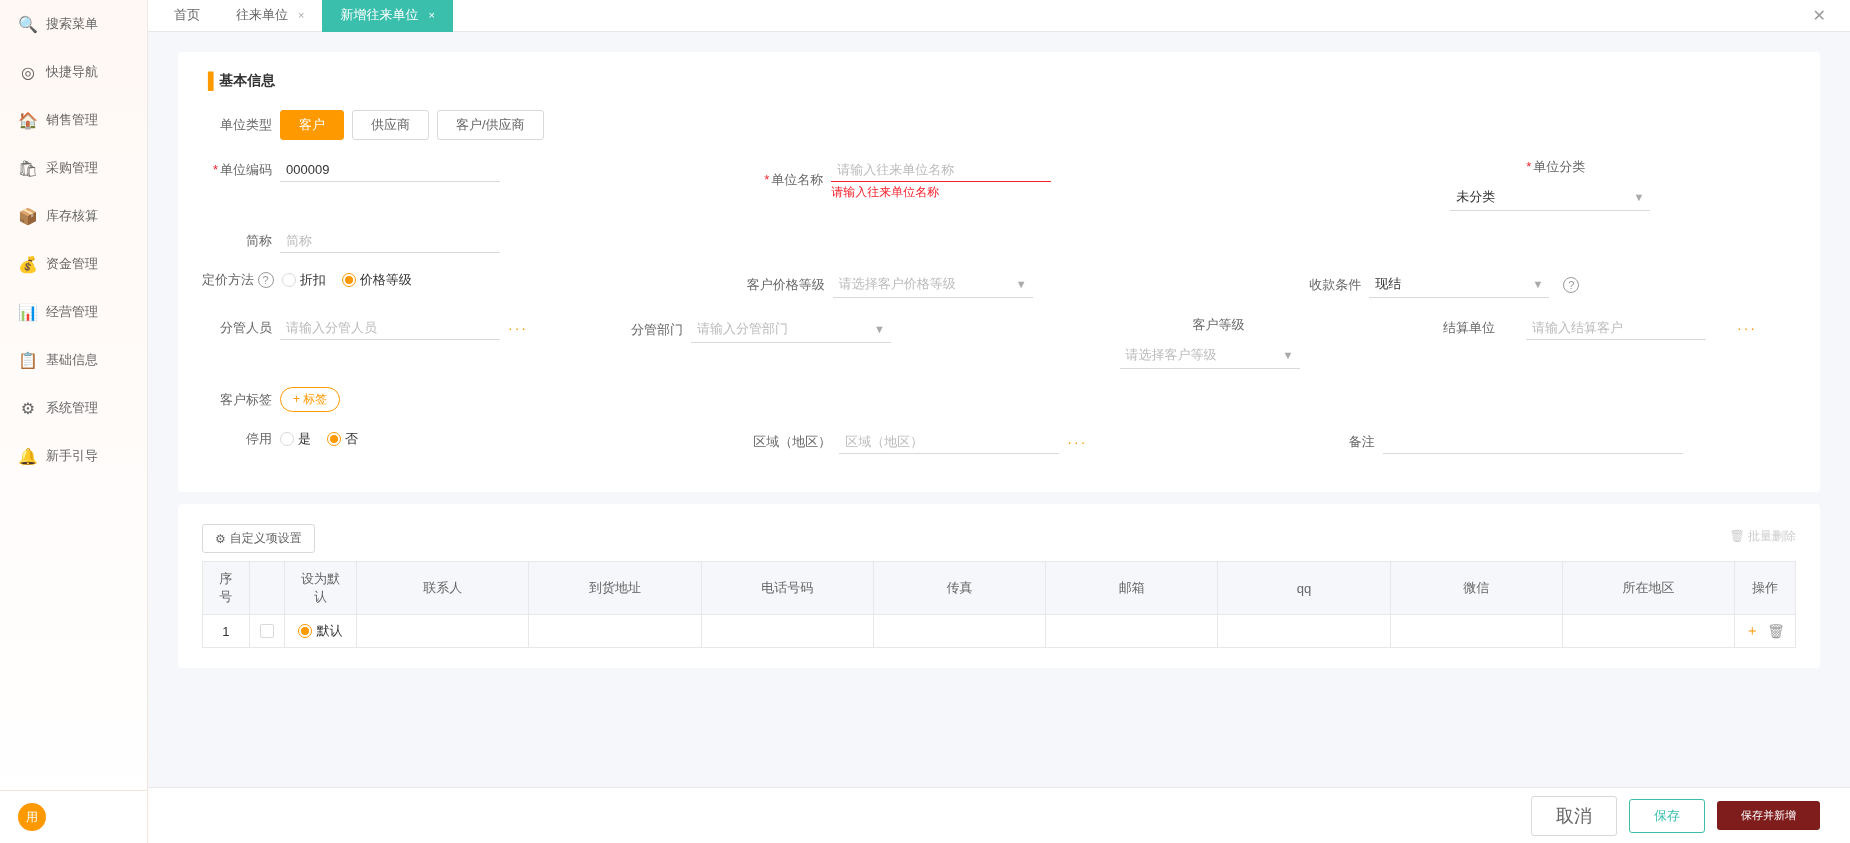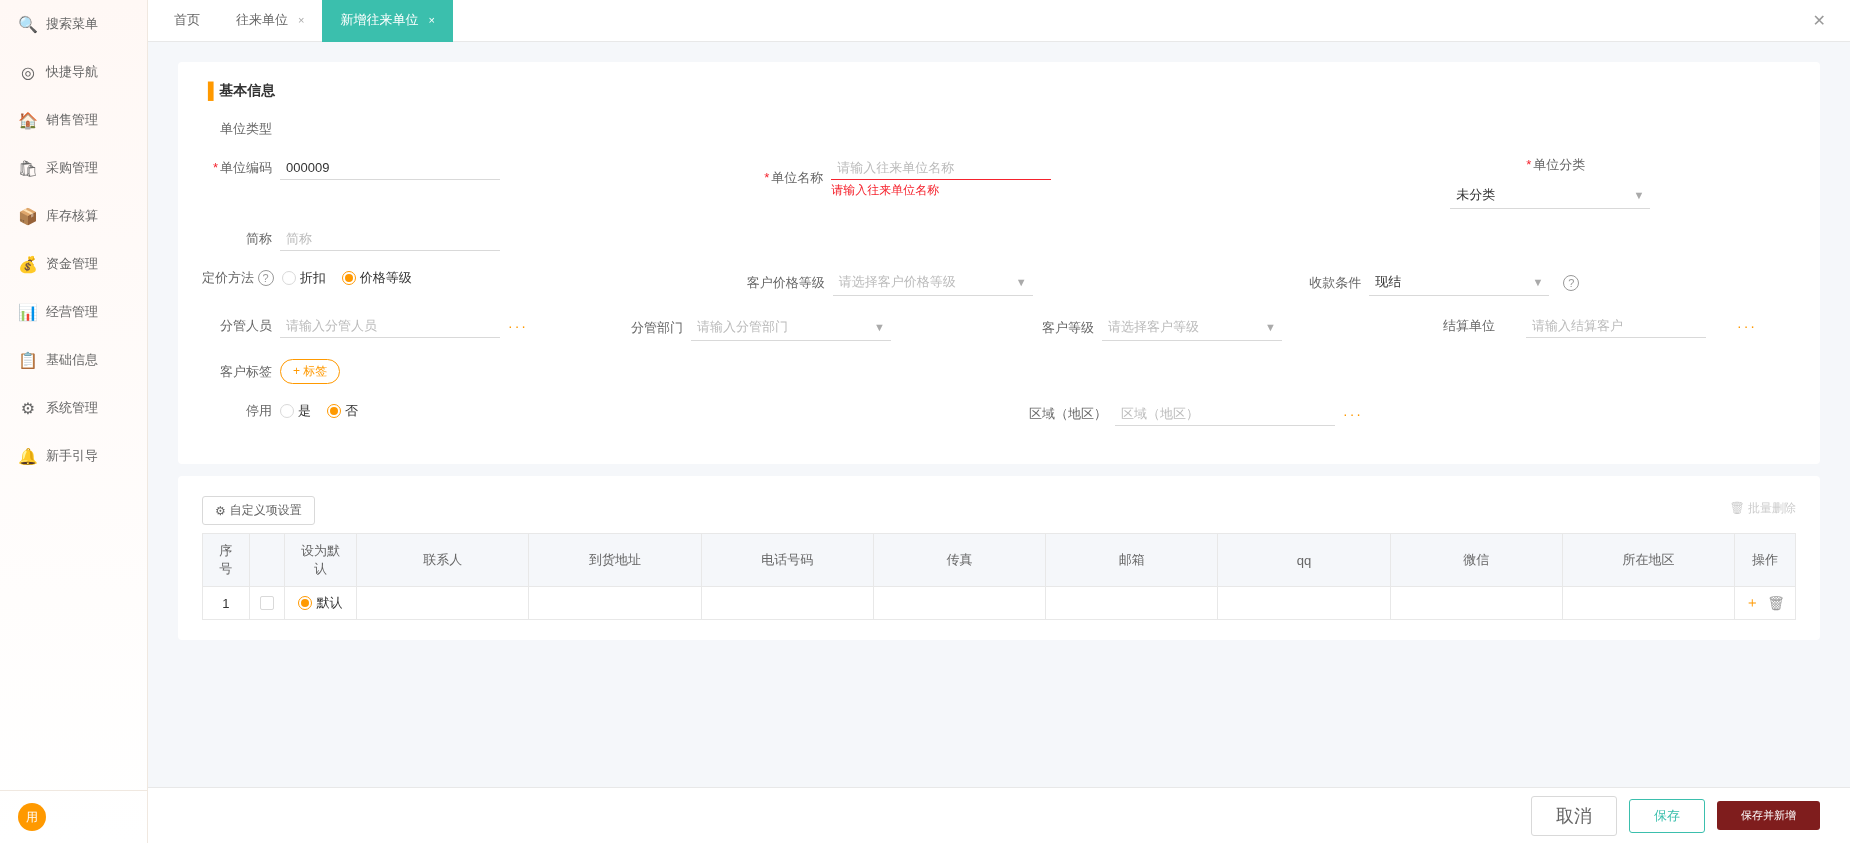--- a/index.html
+++ b/index.html
@@ -43,21 +43,21 @@
       flex-direction: column;
       overflow: hidden;
     }
 
     
     .tab-bar {
       display: flex;
       align-items: center;
       background: #fff;
       border-bottom: 1px solid #e8e8e8;
-      height: 42px;
+      height: 32px;
       padding: 0 8px;
       gap: 0;
     }
     .tab {
       display: flex;
       align-items: center;
       padding: 0 18px;
       height: 46px;
       cursor: pointer;
       font-size: 13px;
@@ -347,20 +347,25 @@
 
     <div class="section-card">
       <div class="section-title">
         <span class="title-icon">▐</span>
         <span>基本信息</span>
       </div>
 
       <div class="form-row">
         <div class="form-field">
           <span class="form-label">单位类型</span>
+          <div class="type-btn-group">
+            <button class="type-btn active">客户</button>
+            <button class="type-btn">供应商</button>
+            <button class="type-btn">客户/供应商</button>
+          </div>
         </div>
       </div>
 
       <div class="form-row">
         <div class="form-field">
           <span class="form-label">
             <span class="required-star">*</span><span>单位编码</span>
           </span>
           <input class="form-input" type="text" value="000009" style="">
         </div>
@@ -431,21 +436,21 @@
           <input class="form-input" type="text" placeholder="请输入分管人员" style="">
           <span class="more-dots">···</span>
         </div>
         <div class="form-field" style="margin-left: 40px;">
           <span class="form-label">分管部门</span>
           <div class="form-select" style="width:200px;">
             <span class="placeholder">请输入分管部门</span>
             <span class="select-arrow">▼</span>
           </div>
         </div>
-        <div class="form-field" style="margin-left: 40px;">
+        <div class="form-field" style="margin-left: 40px; flex-direction: column;">
           <span class="form-label">客户等级</span>
           <div class="form-select" style="width:180px;">
             <span class="placeholder">请选择客户等级</span>
             <span class="select-arrow">▼</span>
           </div>
         </div>
         <div class="form-field" style="margin-left: 30px; gap: 31px;">
           <span class="form-label">结算单位</span>
           <input class="form-input" type="text" style="width: 180px;" placeholder="请输入结算客户">
           <span class="more-dots">···</span>
@@ -472,20 +477,24 @@
             <div class="radio-item">
               <div class="radio-circle checked"></div>
               <span>否</span>
             </div>
           </div>
         </div>
         <div class="form-field" style="margin-left: 60px;">
           <span class="form-label">区域（地区）</span>
           <input class="form-input" type="text" placeholder="区域（地区）" style="">
           <span class="more-dots">···</span>
+        </div>
+        <div class="form-field" style="margin-left: 60px;">
+          <span class="form-label">备注</span>
+          <input class="form-input" type="text" style="width: 300px;">
         </div>
       </div>
 
     </div>
 
     <div class="section-card">
       <div style="display:flex; justify-content:space-between; align-items:center; margin-bottom:8px;">
         <button class="custom-settings-btn">
           <span>⚙</span>
           <span>自定义项设置</span>

